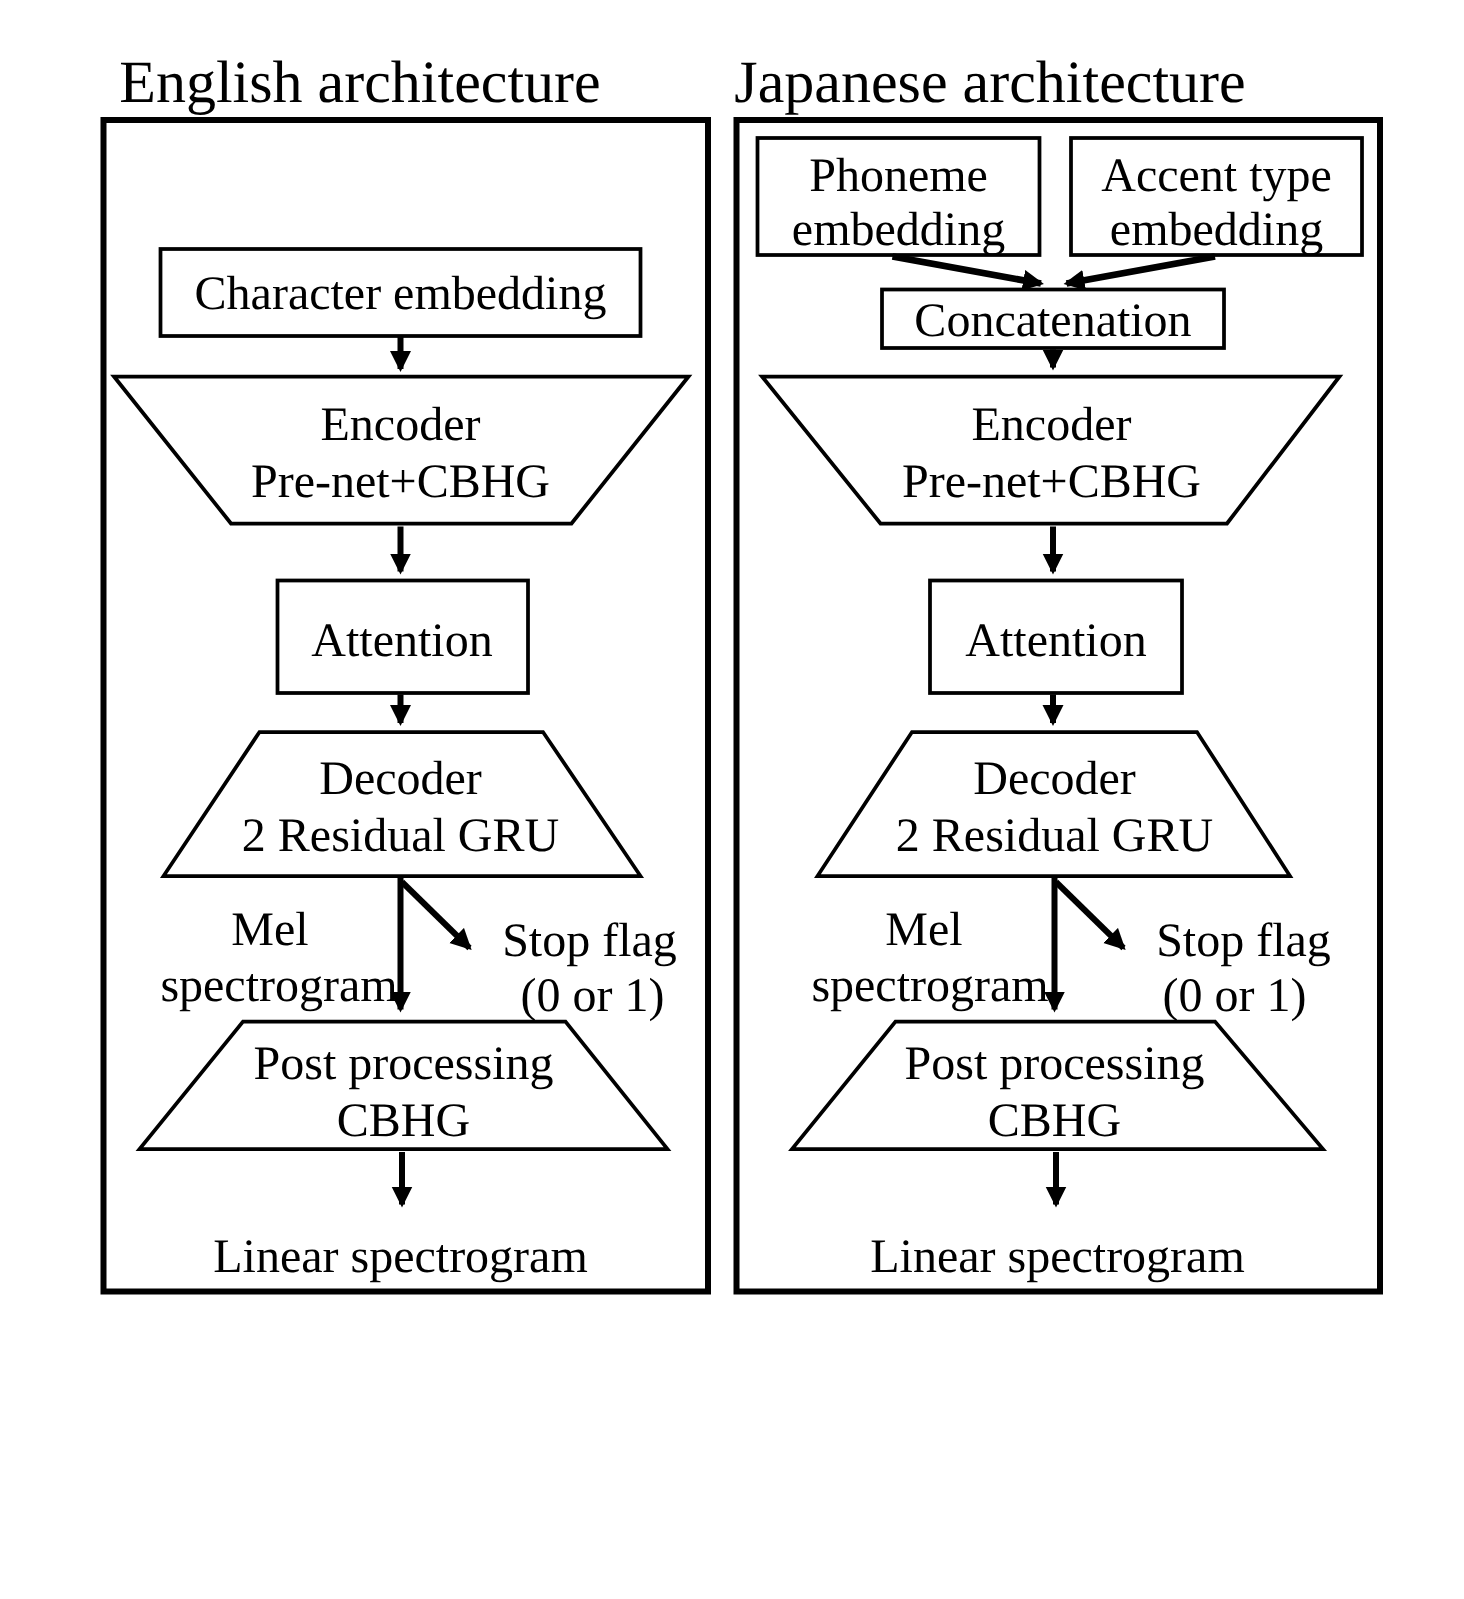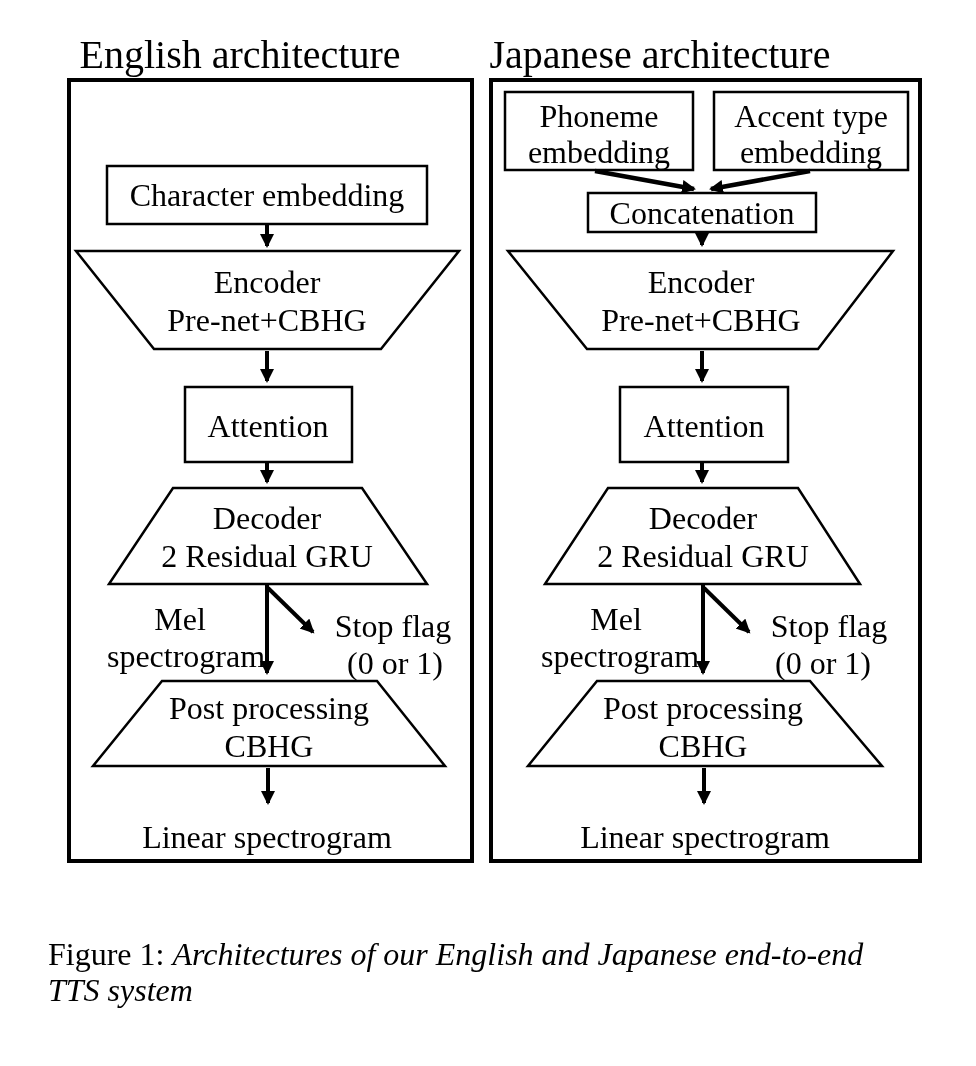--- a/index.html
+++ b/index.html
@@ -142,18 +142,14 @@
       <polygon class="shape" points="597,681 810,681 882,766 528,766"></polygon>
       <text class="label" x="703" y="719">Post processing</text>
       <text class="label" x="703" y="757">CBHG</text>
 
       <line class="arrow" x1="704" y1="768" x2="704" y2="803" marker-end="url(#ah)"></line>
 
       <text class="label" x="705" y="848">Linear spectrogram</text>
     </g>
   </svg>
 
-  <div class="caption">
-    <span class="cap-line"><span>Figure 1: </span><em>Architectures of our English and Japanese end-to-end</em></span>
-    <span class="cap-line"><em>TTS system</em></span>
-  </div>
 
 </div>
 
 </body></html>

